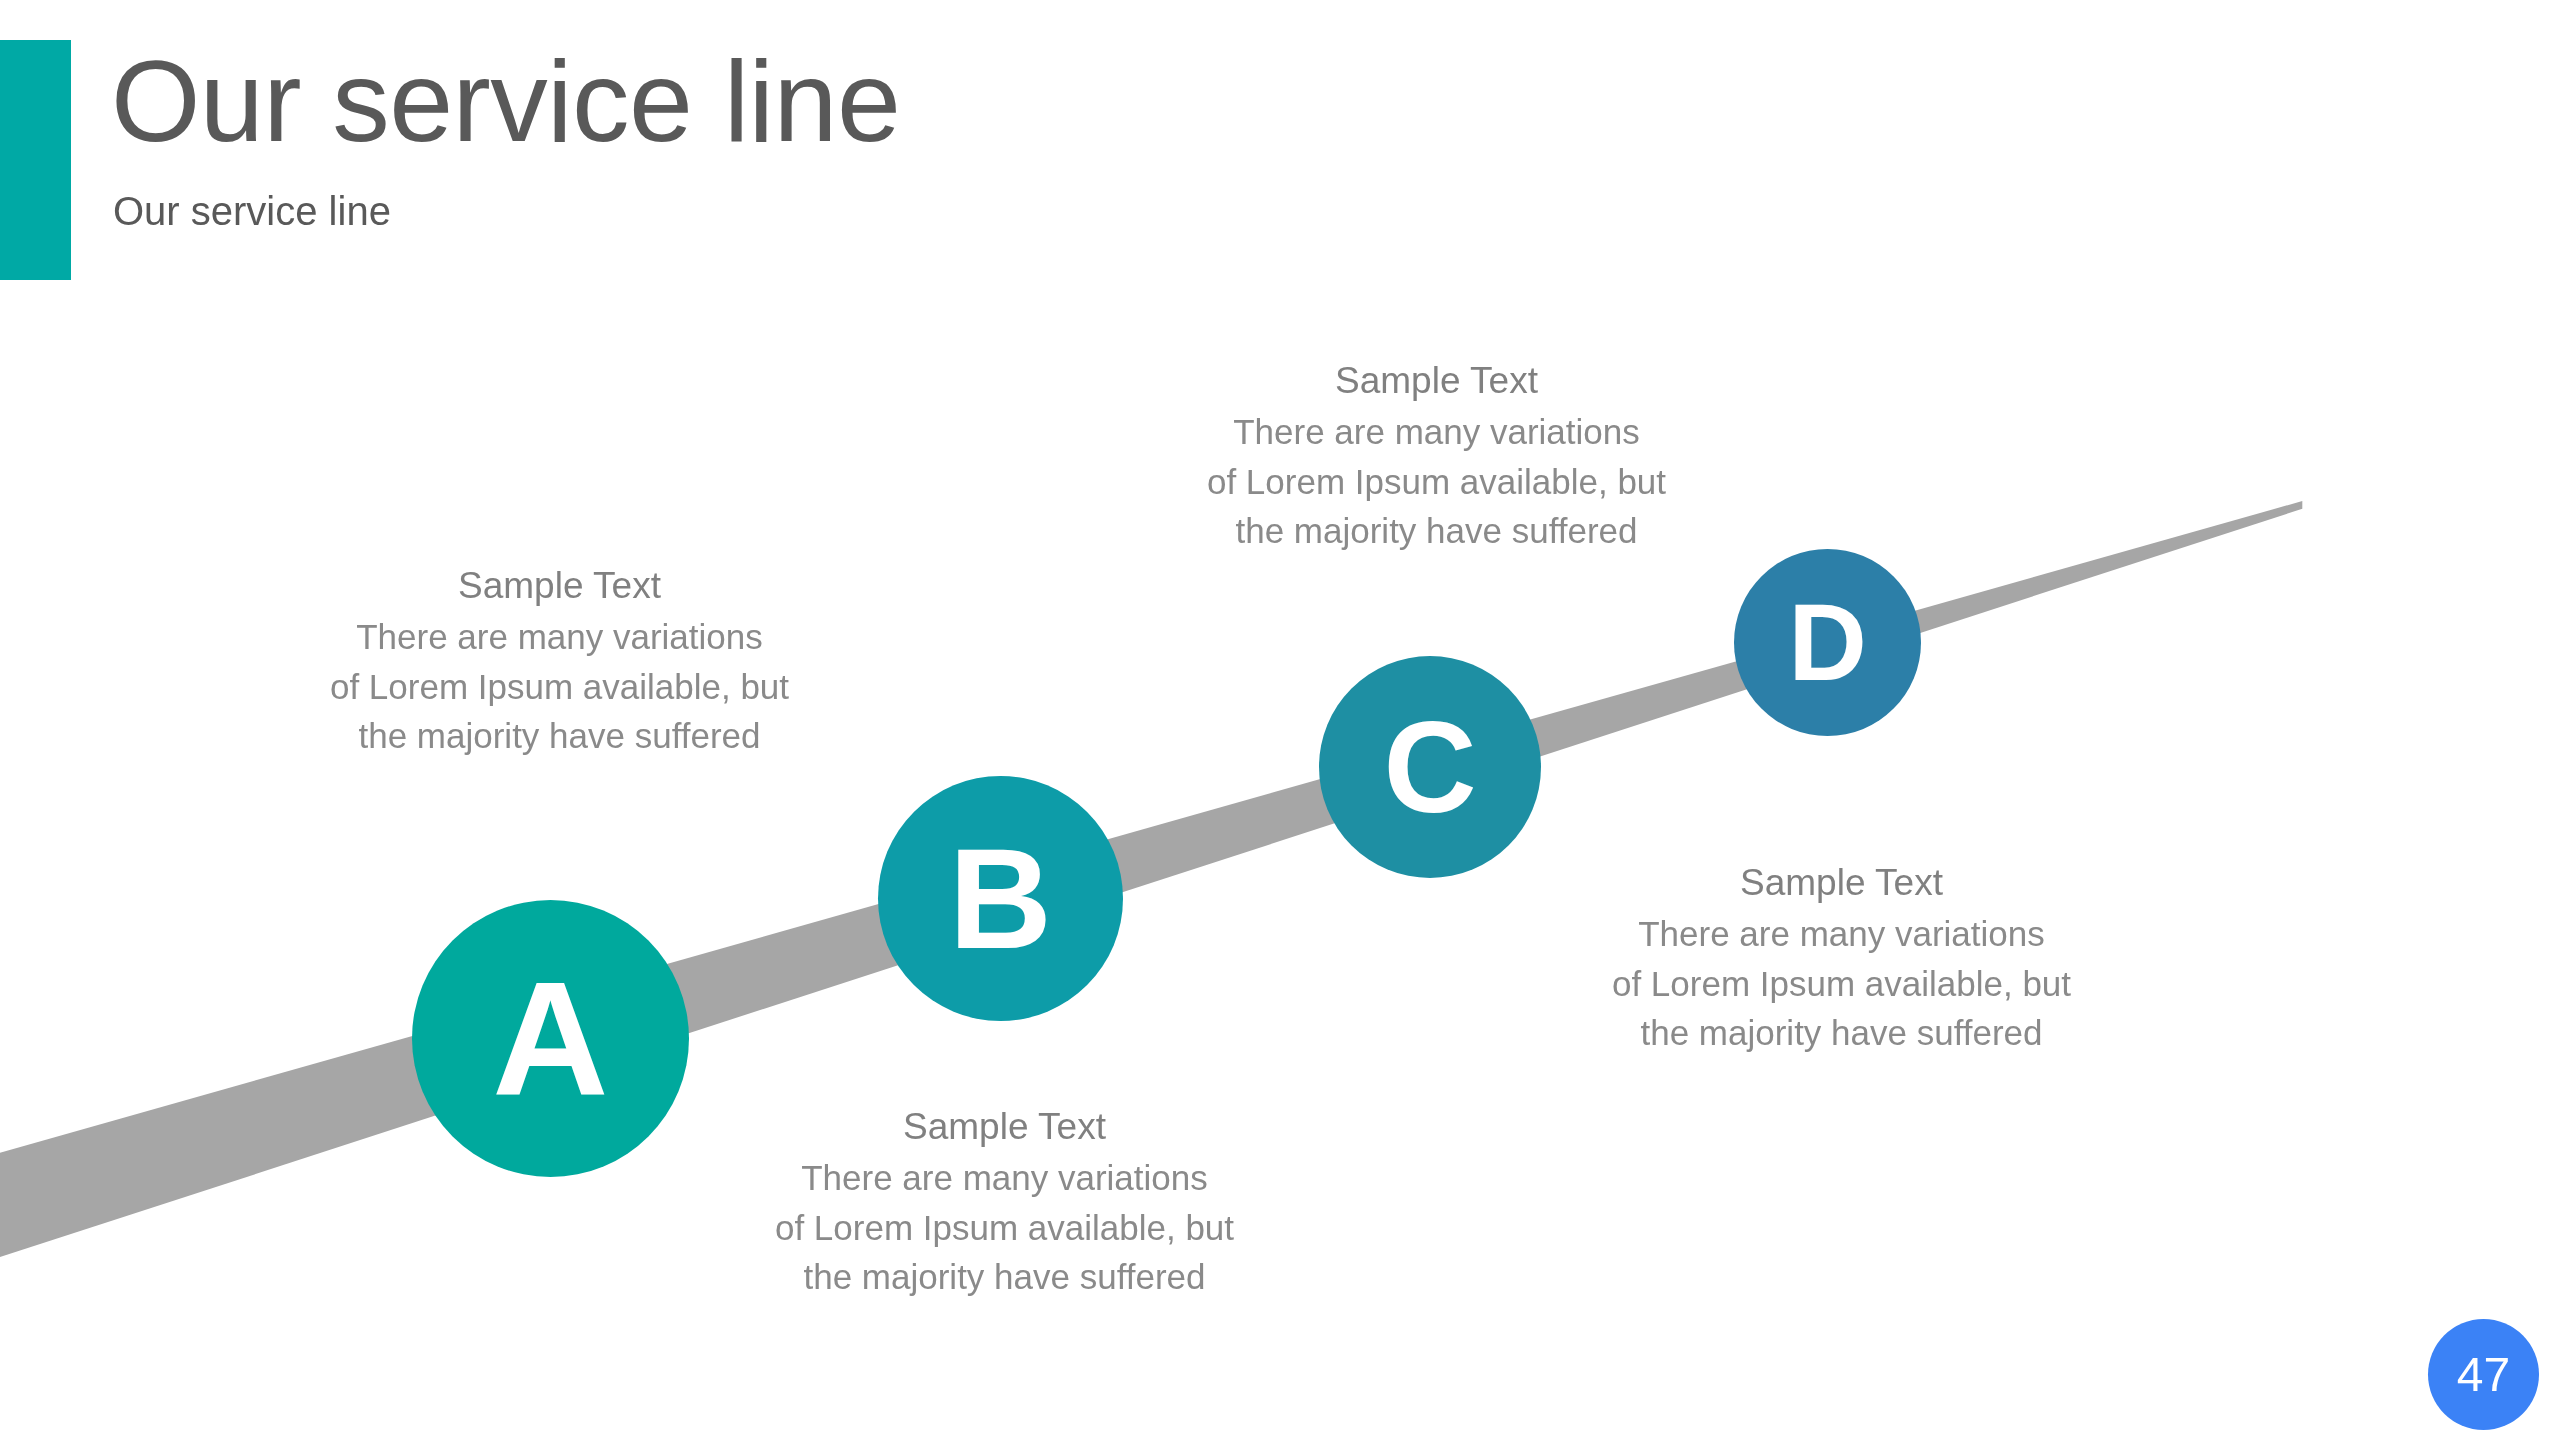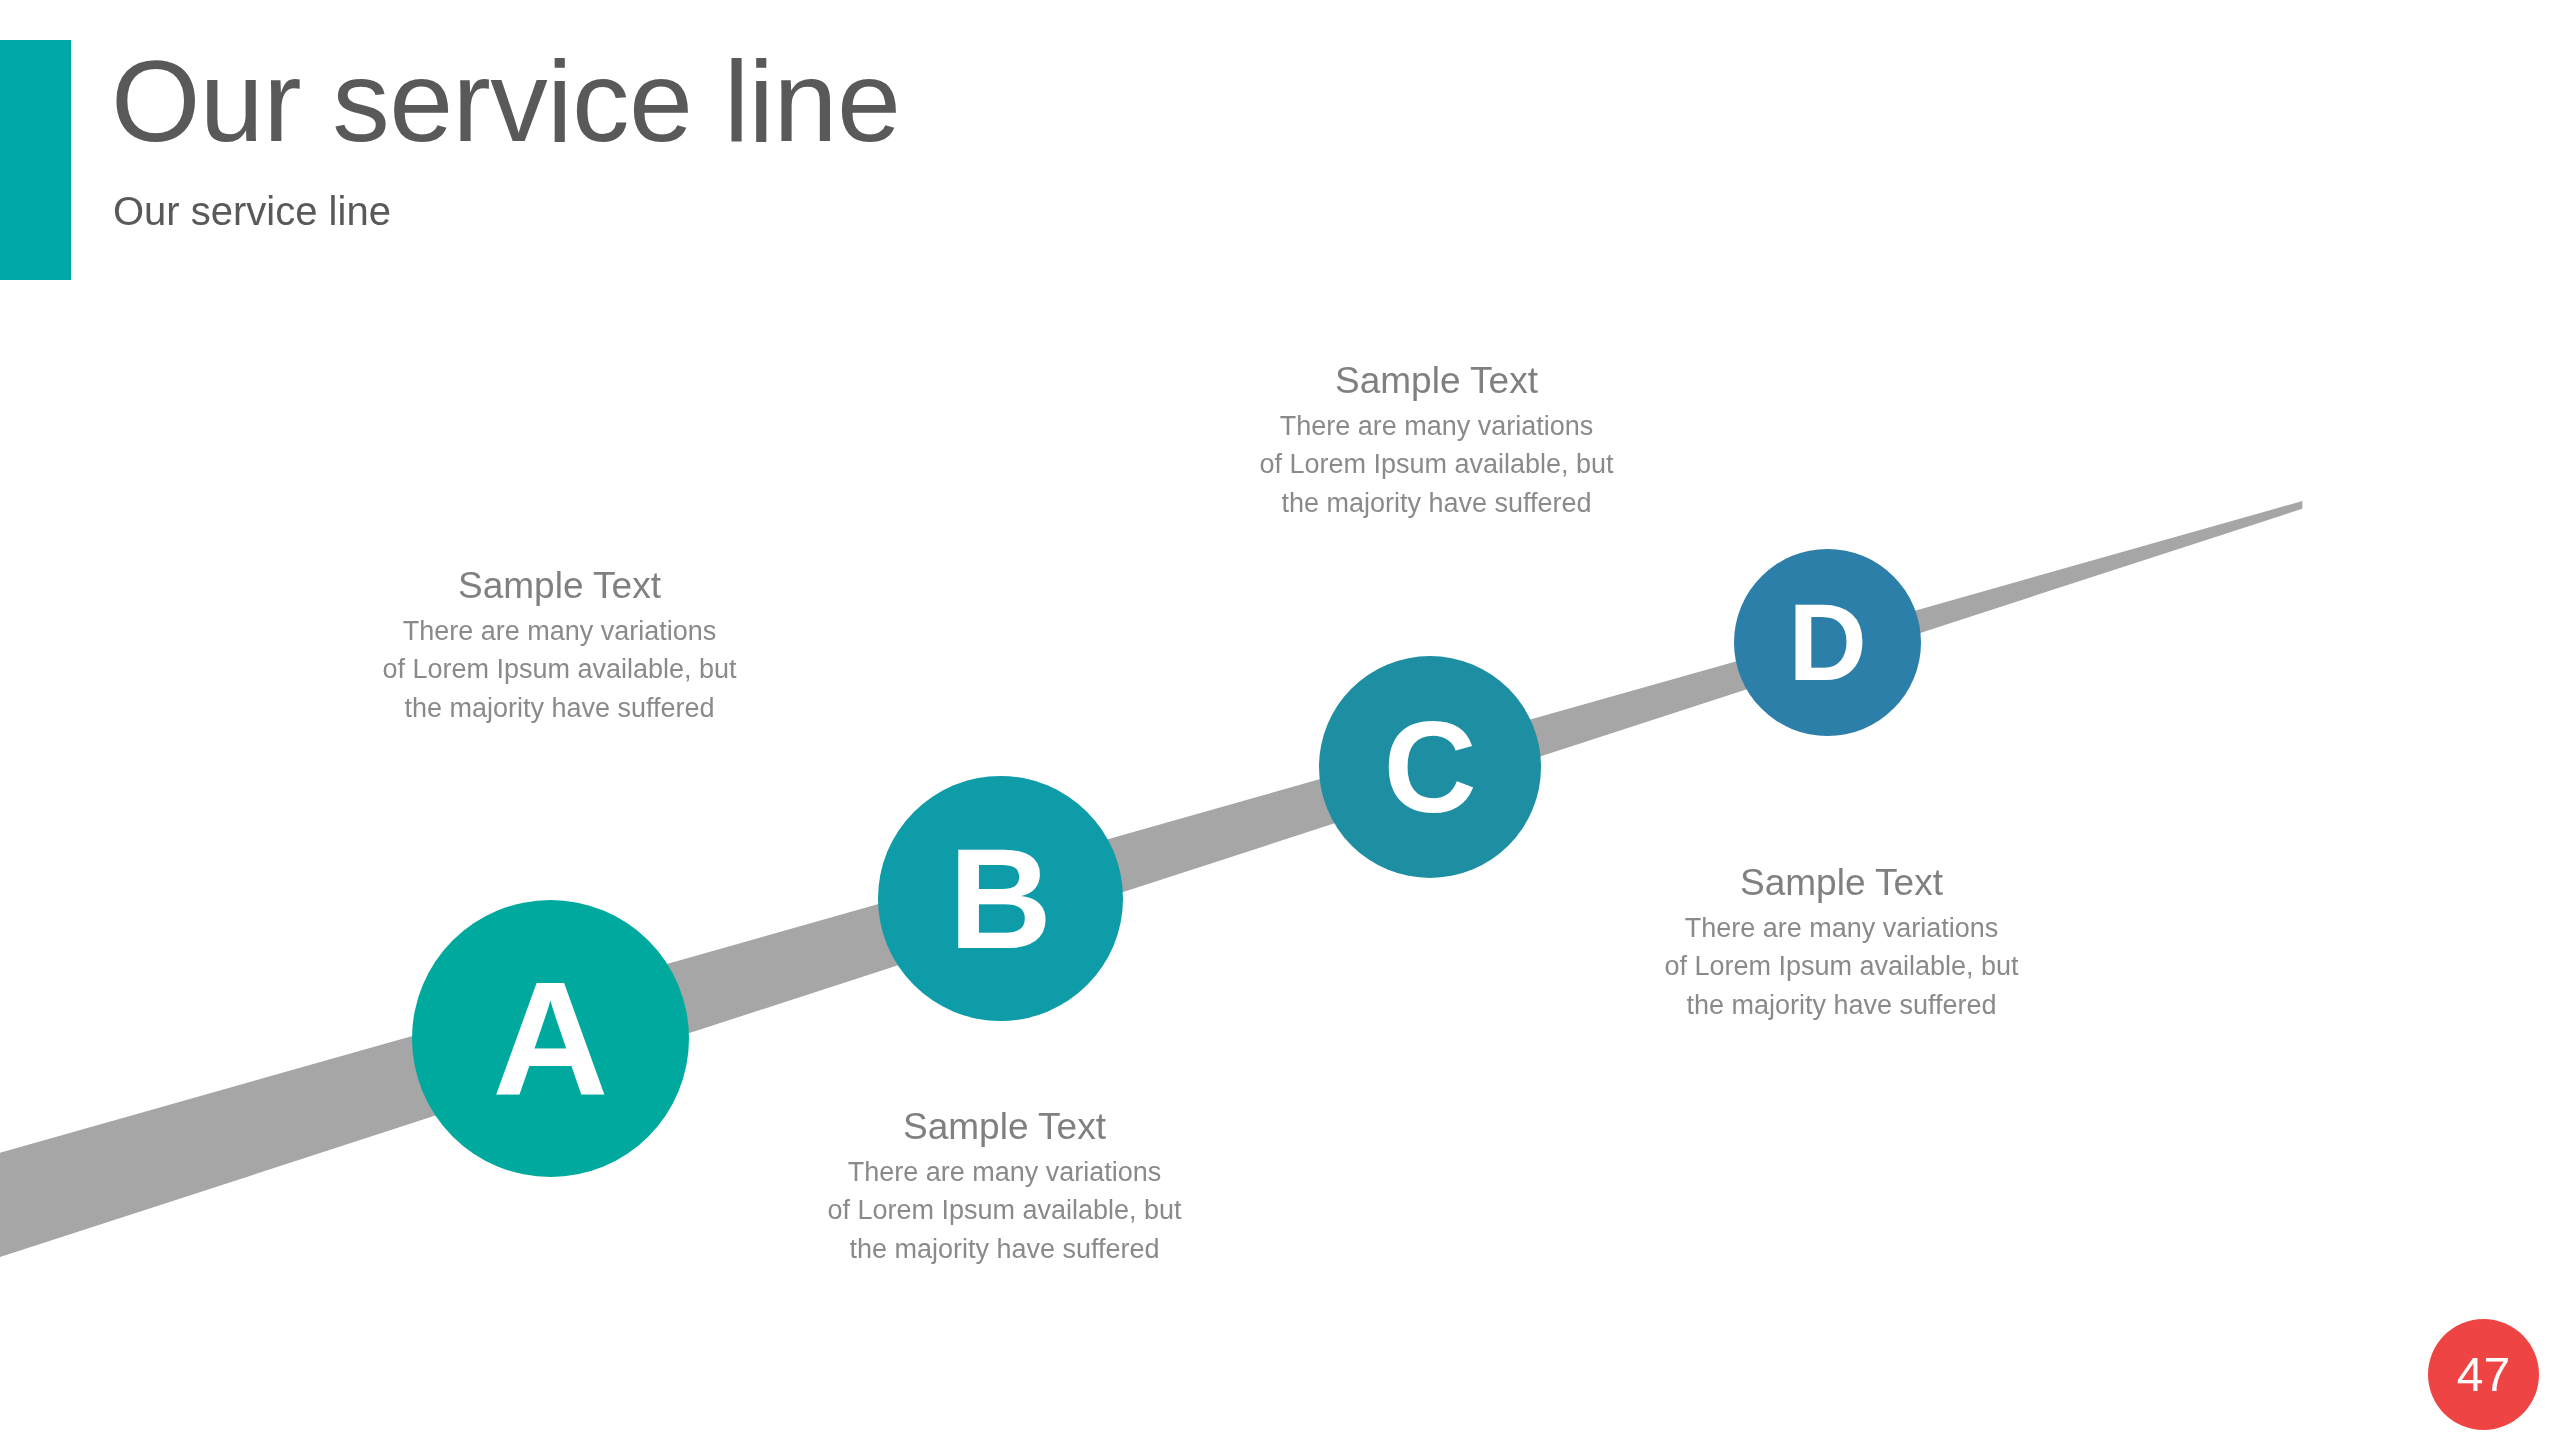--- a/index.html
+++ b/index.html
@@ -99,21 +99,21 @@
     color: #808080;
   }
   .caption-title {
     font-size: 37px;
     font-weight: normal;
     color: #808080;
     line-height: 1.28;
     margin-bottom: 2.6px;
   }
   .caption-body {
-    font-size: 27px;
+    font-size: 35px;
     font-weight: 400;
     color: #8a8a8a;
     line-height: 1.42;
   }
   .caption-body div { white-space: nowrap; }
 
   #caption-a { left: 289px;  top: 562px;  width: 541px; }
   #caption-b { left: 734px; top: 1103px; width: 541px; }
   #caption-c { left: 1166px; top: 357px;  width: 541px; }
   #caption-d { left: 1571px; top: 859px; width: 541px; }
@@ -183,16 +183,16 @@
       <div>of Lorem Ipsum available, but</div>
       <div>the majority have suffered</div>
     </div>
   </div>
 
   <div class="node-circle" id="node-a" style="background: rgb(0, 169, 157);">A</div>
   <div class="node-circle" id="node-b" style="background: rgb(13, 156, 168);">B</div>
   <div class="node-circle" id="node-c" style="background: rgb(30, 143, 163);">C</div>
   <div class="node-circle" id="node-d" style="background: rgb(44, 127, 168);">D</div>
 
-  <div id="page-badge" style="background: #ef4444; color: rgb(255, 255, 255);">47</div>
+  <div id="page-badge" style="background: #3b82f6; color: rgb(255, 255, 255);">47</div>
 
 </div>
 
 
 </body></html>

